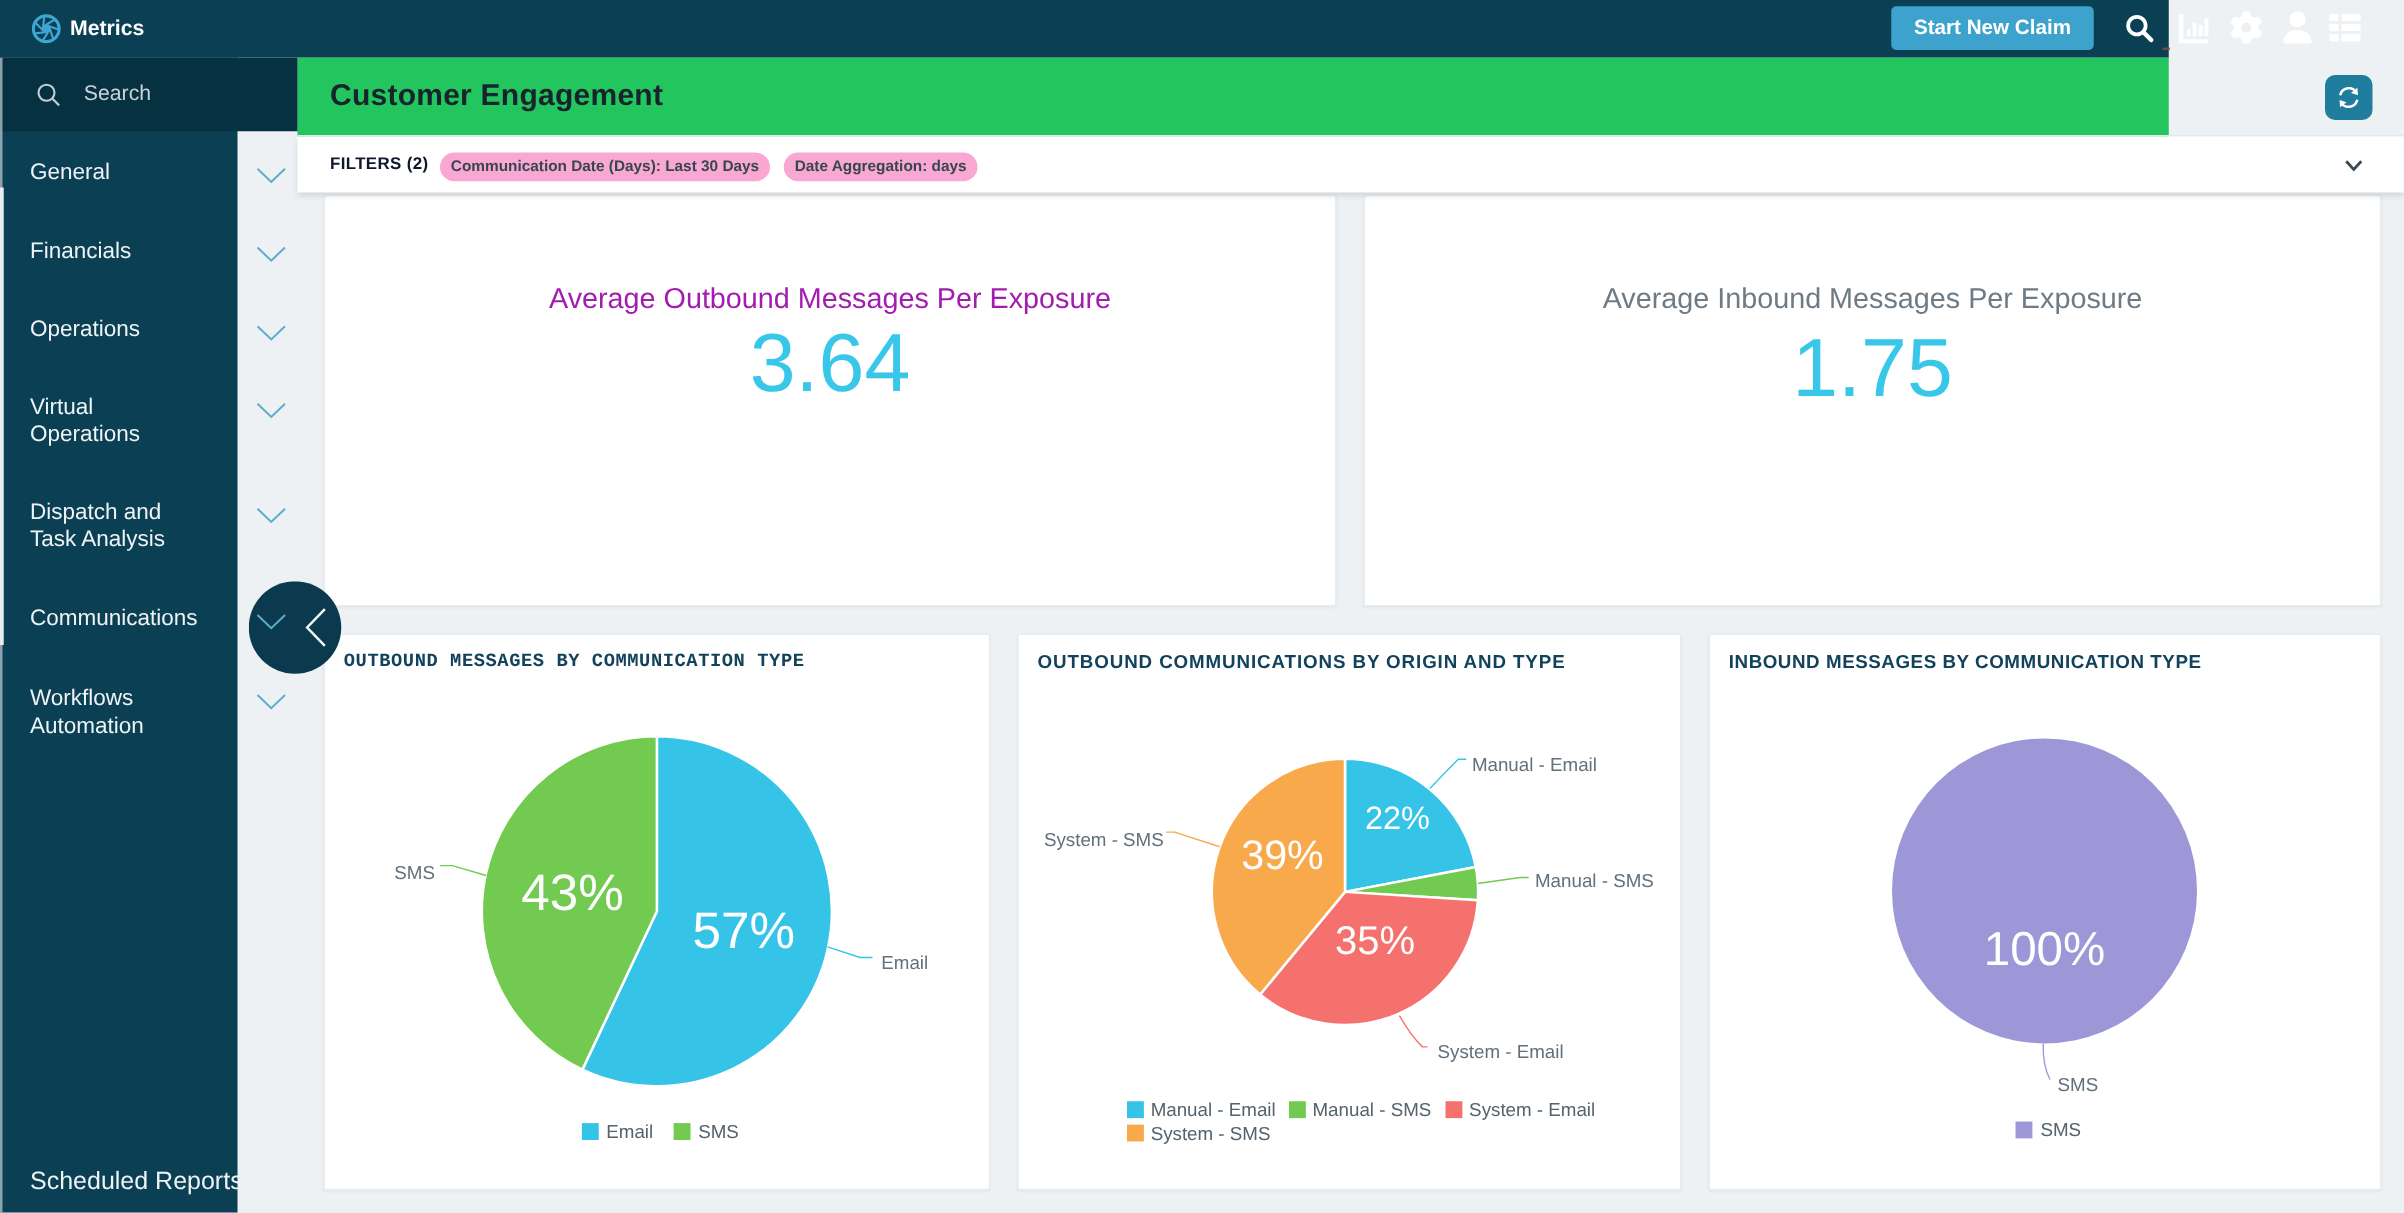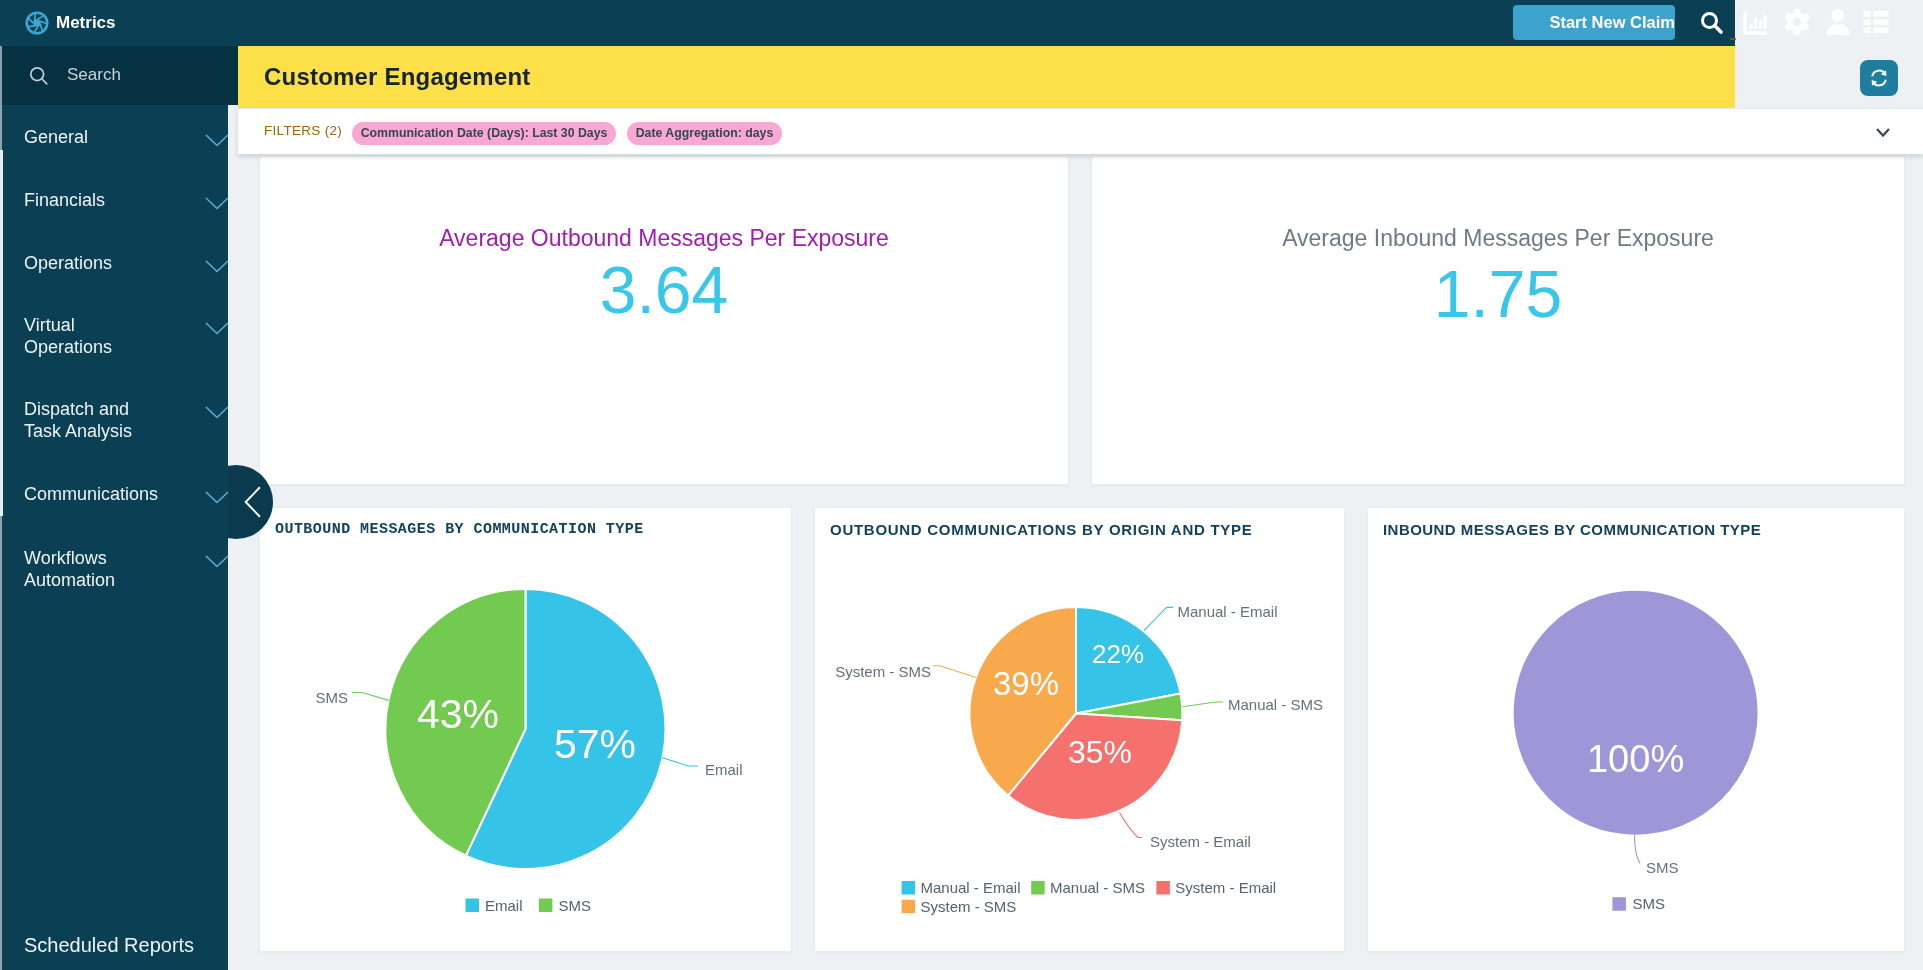--- a/index.html
+++ b/index.html
@@ -1,24 +1,24 @@
 <!DOCTYPE html>
 <html><head>
 <meta charset="utf-8">
 <style>
   * { margin:0; padding:0; box-sizing:border-box; }
   html,body { width:1923px; height:970px; overflow:hidden; background:#edf1f4;
     font-family:"Liberation Sans", sans-serif; }
   .abs { position:absolute; }
   #topbar { position:absolute; left:0; top:0; width:1735px; height:46px; background:#0a3f54; z-index:30; }
-  #sidebar { position:absolute; left:0; top:46px; width:228px; height:924px; background:#0a3f54; z-index:20; }
+  #sidebar { position:absolute; left:0; top:46px; width:190px; height:924px; background:#0a3f54; z-index:20; }
   #searchrow { position:absolute; left:0; top:0; width:238px; height:59px; background:#053140; }
   .mitem { position:absolute; left:24px; color:#eef3f5; font-size:18px; white-space:nowrap; }
   .mchev { position:absolute; }
-  #headerbar { position:absolute; left:238px; top:46px; width:1497px; height:63px; background:#fde047; z-index:10; }
+  #headerbar { position:absolute; left:238px; top:46px; width:1497px; height:63px; background:#22c55e; z-index:10; }
   #filterbar { position:absolute; left:238px; top:109px; width:1685px; height:45px; background:#ffffff; z-index:9;
      box-shadow:0 3px 5px rgba(60,70,80,0.18); }
   .card { position:absolute; background:#ffffff; border:1px solid #e8ecef; border-radius:2px;
      box-shadow:0 1px 2px rgba(40,50,60,0.05); }
   .ctitle { position:absolute; font-weight:bold; color:#12425c; font-size:15px; letter-spacing:0.45px; white-space:nowrap; }
   .pill { position:absolute; top:13px; height:23px; border-radius:12px; background:#f9a8d4; color:#37464f;
      font-size:12.3px; font-weight:bold; text-align:center; line-height:23px; white-space:nowrap; }
 </style>
 </head>
 <body>
@@ -32,21 +32,21 @@
         <line x1="15.12" y1="12.71" x2="17.53" y2="19.85"></line>
         <line x1="13.39" y1="14.88" x2="9.31" y2="21.21"></line>
         <line x1="10.61" y1="14.88" x2="3.12" y2="15.64"></line>
         <line x1="8.88" y1="12.71" x2="3.62" y2="7.32"></line>
         <line x1="9.50" y1="10.00" x2="10.43" y2="2.53"></line>
       </g>
     <circle cx="12" cy="12" r="3.8" fill="#3ea6d1"></circle>
   </svg>
   <div class="abs" style="left:56px;top:13px;color:#ffffff;font-size:17px;font-weight:bold;">Metrics</div>
   <div class="abs" style="left:1513px;top:5px;width:162px;height:35px;background:#3da2cc;border-radius:4px;
-       color:#ffffff;font-size:16.5px;font-weight:bold;text-align:right;line-height:35px;">Start New Claim</div>
+       color:#ffffff;font-size:16.5px;font-weight:bold;text-align:center;line-height:35px;">Start New Claim</div>
 
   <svg class="abs" style="left:1699px;top:10px" width="25" height="25" viewBox="0 0 25 25">
     <circle cx="10.5" cy="10.5" r="7" fill="none" stroke="#ffffff" stroke-width="3"></circle>
     <line x1="15.8" y1="15.8" x2="22" y2="22" stroke="#ffffff" stroke-width="3.6" stroke-linecap="round"></line>
   </svg>
 
   <svg class="abs" style="left:1743px;top:10px" width="25" height="25" viewBox="0 0 25 25">
     <path d="M2 1.5 L2 23 L23.5 23" fill="none" stroke="#ffffff" stroke-width="3.4"></path>
     <rect x="6.4" y="13.4" width="3.1" height="5.4" fill="#ffffff"></rect>
     <rect x="11.2" y="8.3" width="3.1" height="10.5" fill="#ffffff"></rect>
@@ -129,21 +129,21 @@
   <div class="abs" style="left:1622px;top:14px;width:38px;height:36px;background:#1f7e9d;border-radius:8px;"></div>
   <svg class="abs" style="left:1631px;top:23px" width="20" height="18" viewBox="0 0 20 18">
     <path d="M3.2 7.2 A7 7 0 0 1 16.2 5.2" fill="none" stroke="#ffffff" stroke-width="2"></path>
     <path d="M16.8 10.8 A7 7 0 0 1 3.8 12.8" fill="none" stroke="#ffffff" stroke-width="2"></path>
     <polygon points="16.9,1.2 17.4,7.1 11.8,5.3" fill="#ffffff"></polygon>
     <polygon points="3.1,16.8 2.6,10.9 8.2,12.7" fill="#ffffff"></polygon>
   </svg>
   <div class="abs" style="left:0;top:62px;width:1685px;height:1px;background:#e4e8eb;"></div>
 </div>
 <div id="filterbar">
-  <div class="abs" style="left:26px;top:14px;color:#a16207;font-size:13.5px;font-weight:normal;letter-spacing:0.3px;">FILTERS&nbsp;(2)</div>
+  <div class="abs" style="left:26px;top:14px;color:#0f172a;font-size:13.5px;font-weight:bold;letter-spacing:0.3px;">FILTERS&nbsp;(2)</div>
   <div class="pill" style="left:114px;width:264px;">Communication Date (Days): Last 30 Days</div>
   <div class="pill" style="left:389px;width:155px;">Date Aggregation: days</div>
   <svg class="abs" style="left:1638px;top:19px" width="14" height="9" viewBox="0 0 14 9">
     <polyline points="1,1 7,7.6 13,1" fill="none" stroke="#3a4a55" stroke-width="2.2"></polyline>
   </svg>
 </div>
 
 <div class="card" style="left:259px;top:156px;width:810px;height:329px;"></div>
 <div class="card" style="left:1091px;top:156px;width:814px;height:329px;"></div>
 <div class="abs" style="left:259px;top:225px;width:810px;text-align:center;color:#a21caf;font-size:23px;z-index:5;">Average Outbound Messages Per Exposure</div>

